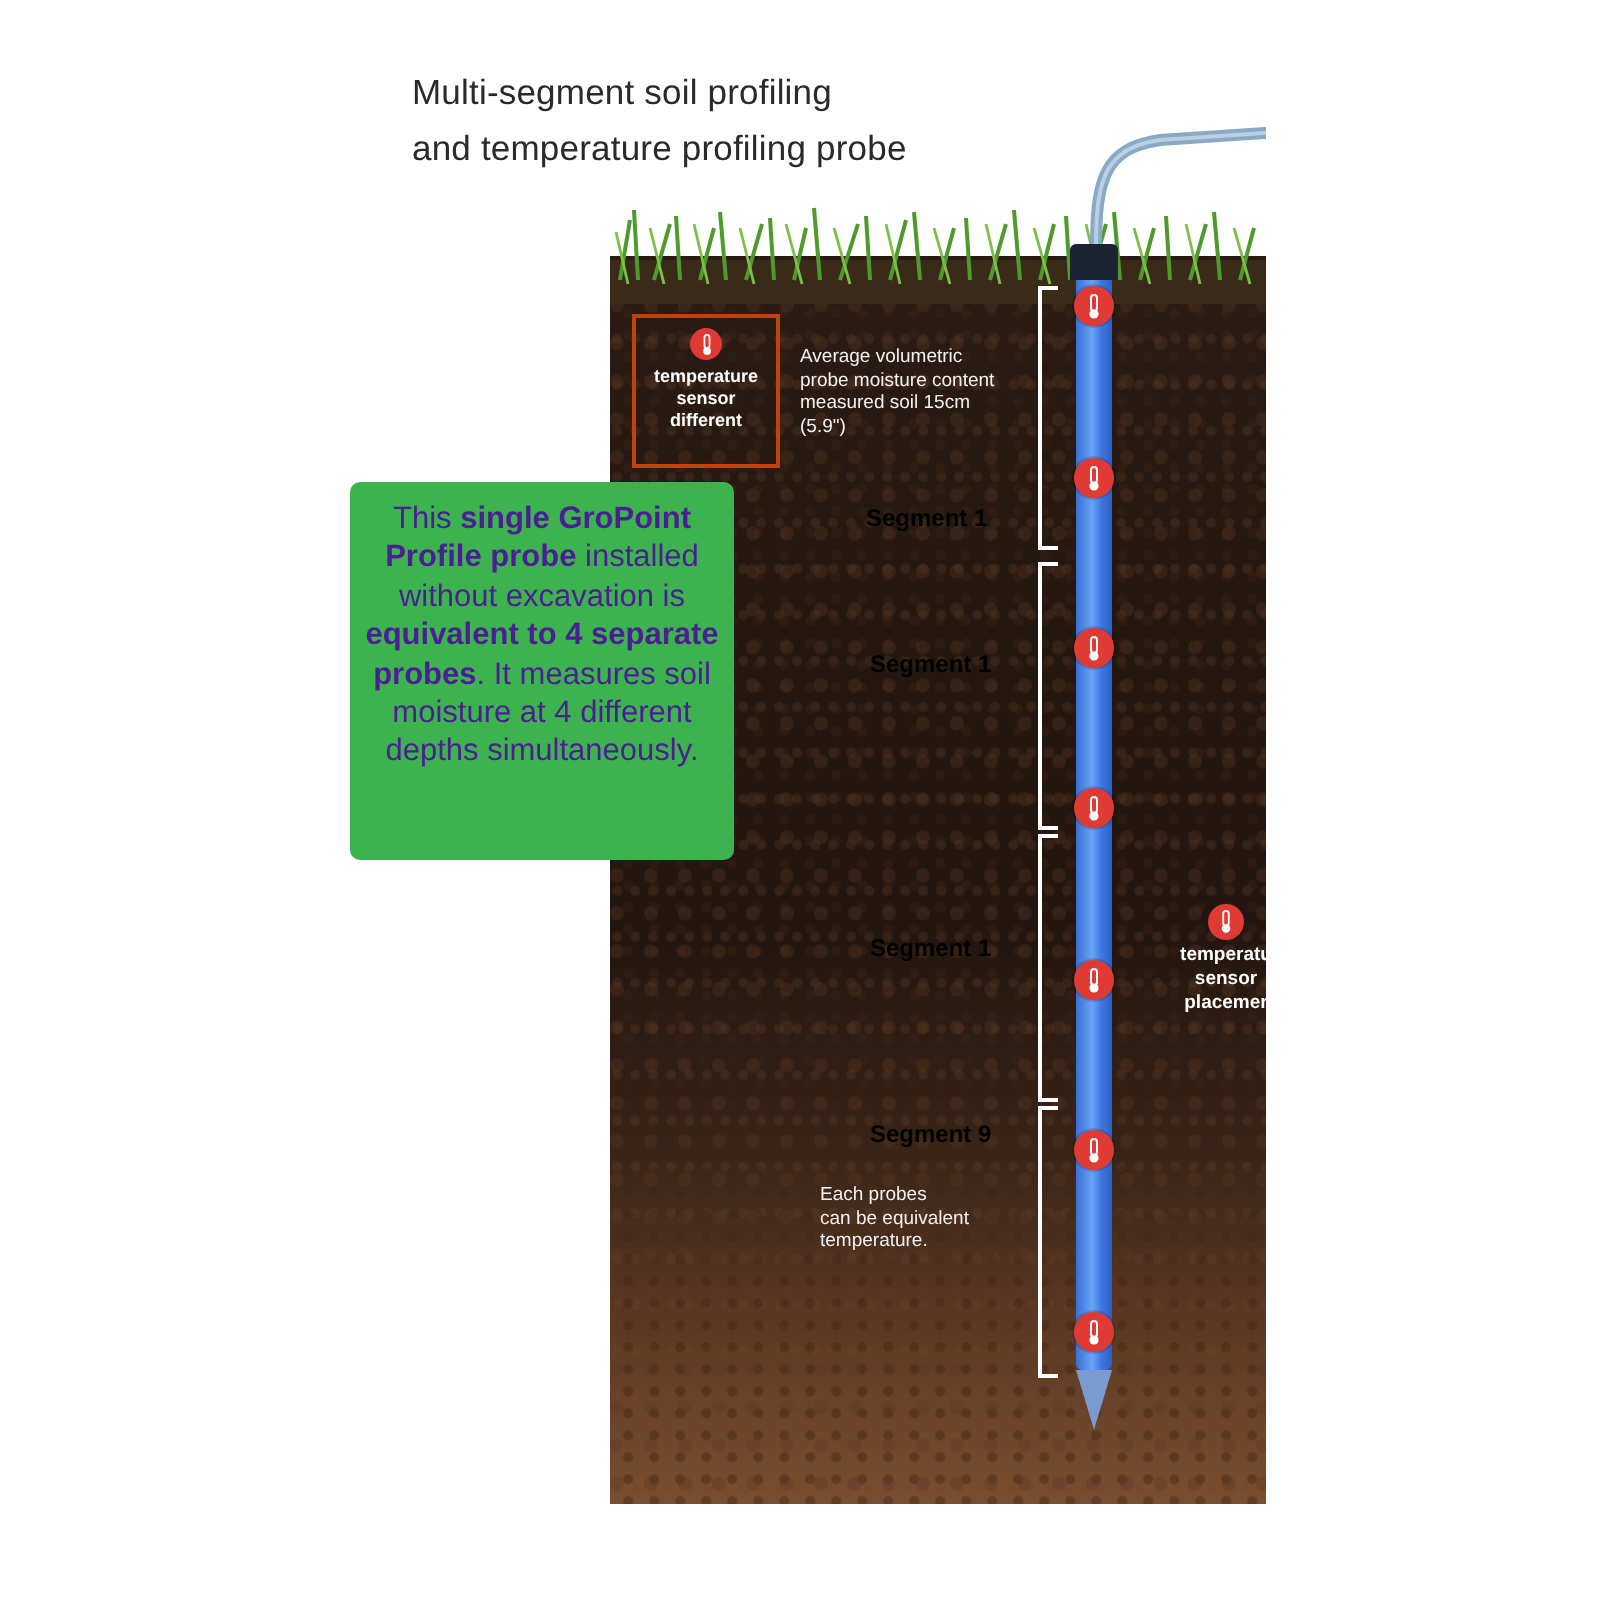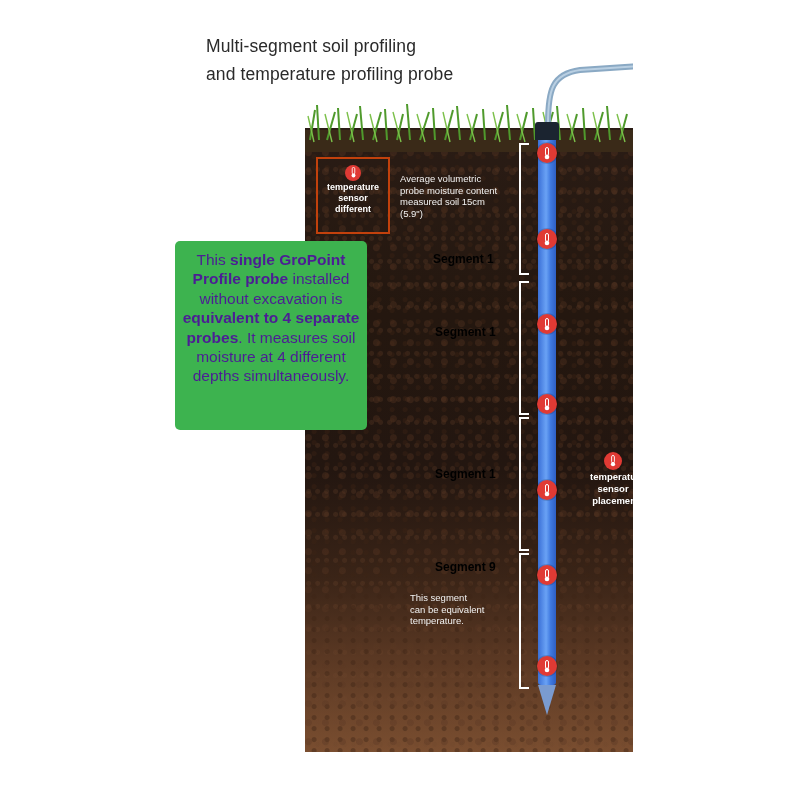--- a/index.html
+++ b/index.html
@@ -166,21 +166,21 @@
 <div class="bracket" style="left:519px;top:281px;height:130px"></div>
 <div class="bracket" style="left:519px;top:417px;height:130px"></div>
 <div class="bracket" style="left:519px;top:553px;height:132px"></div>
 
 <div class="seg-label" style="left:433px;top:252px">Segment 1</div>
 <div class="seg-label" style="left:435px;top:325px">Segment 1</div>
 <div class="seg-label" style="left:435px;top:467px">Segment 1</div>
 <div class="seg-label" style="left:435px;top:560px">Segment 9</div>
 
 <div class="small" style="left:410px;top:592px;width:110px">
-  <div>This segment</div>
+  <div>Each probes</div>
   <div>can be equivalent</div>
   <div>temperature.</div>
 </div>
 
 <div class="right-temp">
   <span class="ticon" style="width:18px;height:18px">
       <svg width="8" height="12" viewBox="0 0 8 13">
         <rect x="2.5" y="0.5" width="3" height="8" rx="1.5" fill="none" stroke="#fff"></rect>
         <circle cx="4" cy="10" r="2.3" fill="#fff"></circle>
       </svg>

